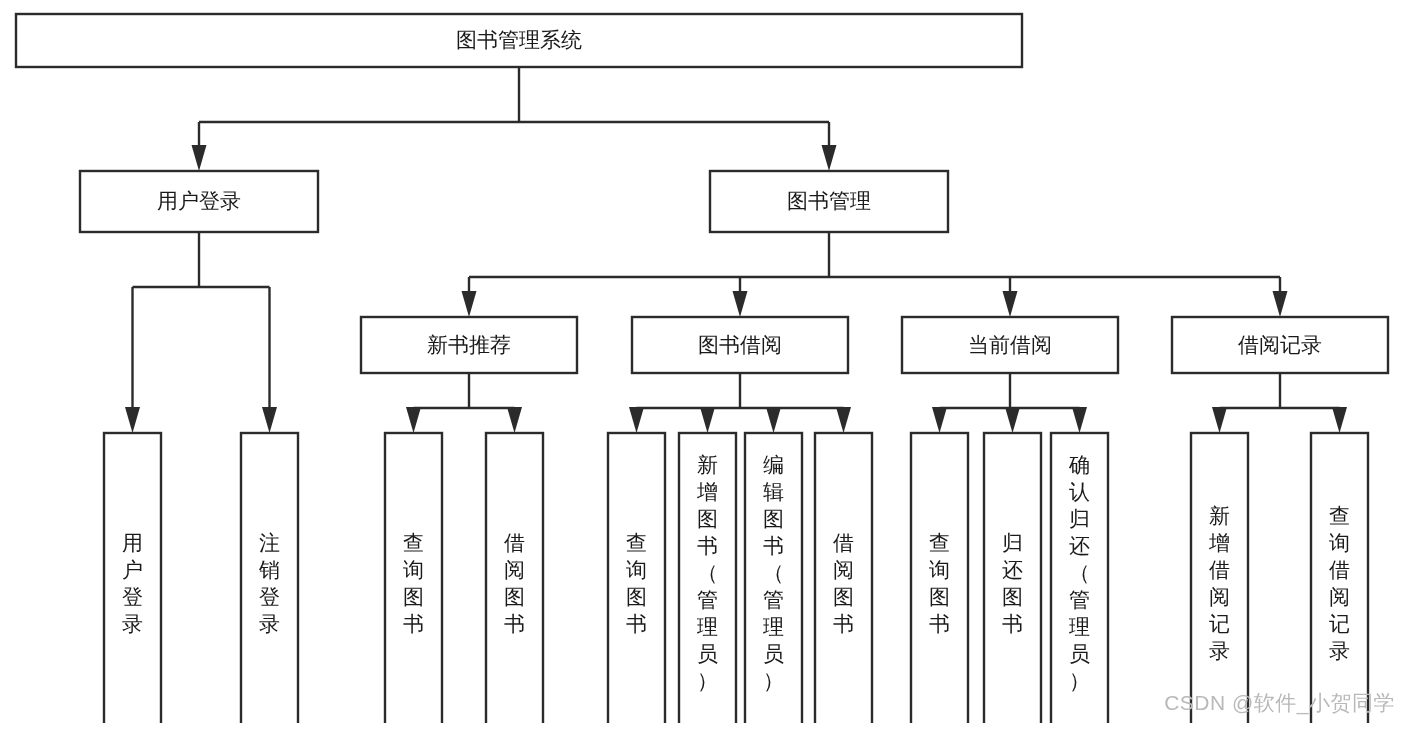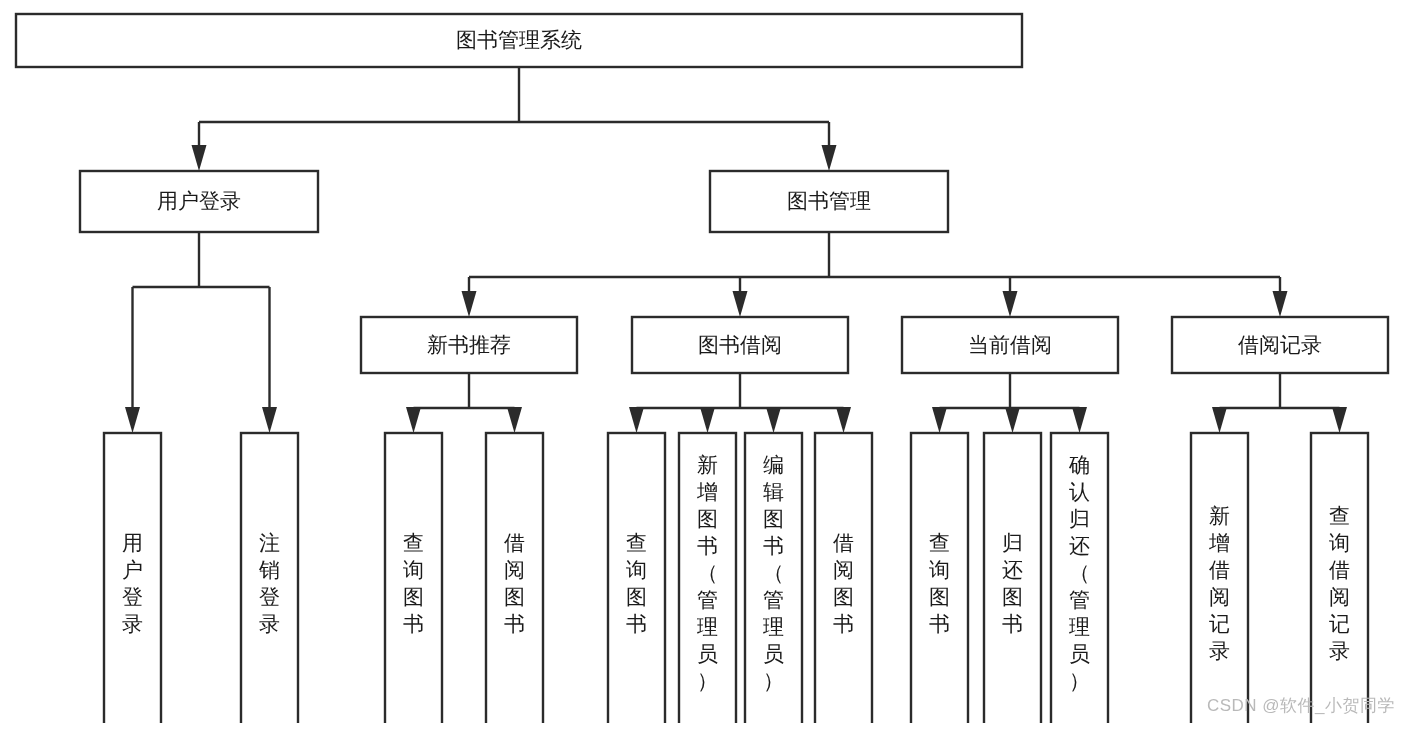--- a/index.html
+++ b/index.html
@@ -50,21 +50,21 @@
     font-family: "Liberation Sans", "DejaVu Sans", sans-serif;
     font-size: 21px;
     fill: #1a1a1a;
     text-anchor: middle;
   }
   .watermark {
     position: absolute;
     right: 10px;
     bottom: 6px;
     font-family: "Liberation Sans", "DejaVu Sans", sans-serif;
-    font-size: 17px;
+    font-size: 21px;
     color: #b9b9b9;
     letter-spacing: 0.5px;
     white-space: nowrap;
     user-select: none;
   }
 </style>
 </head>
 <body>
 
 <div id="stage">

